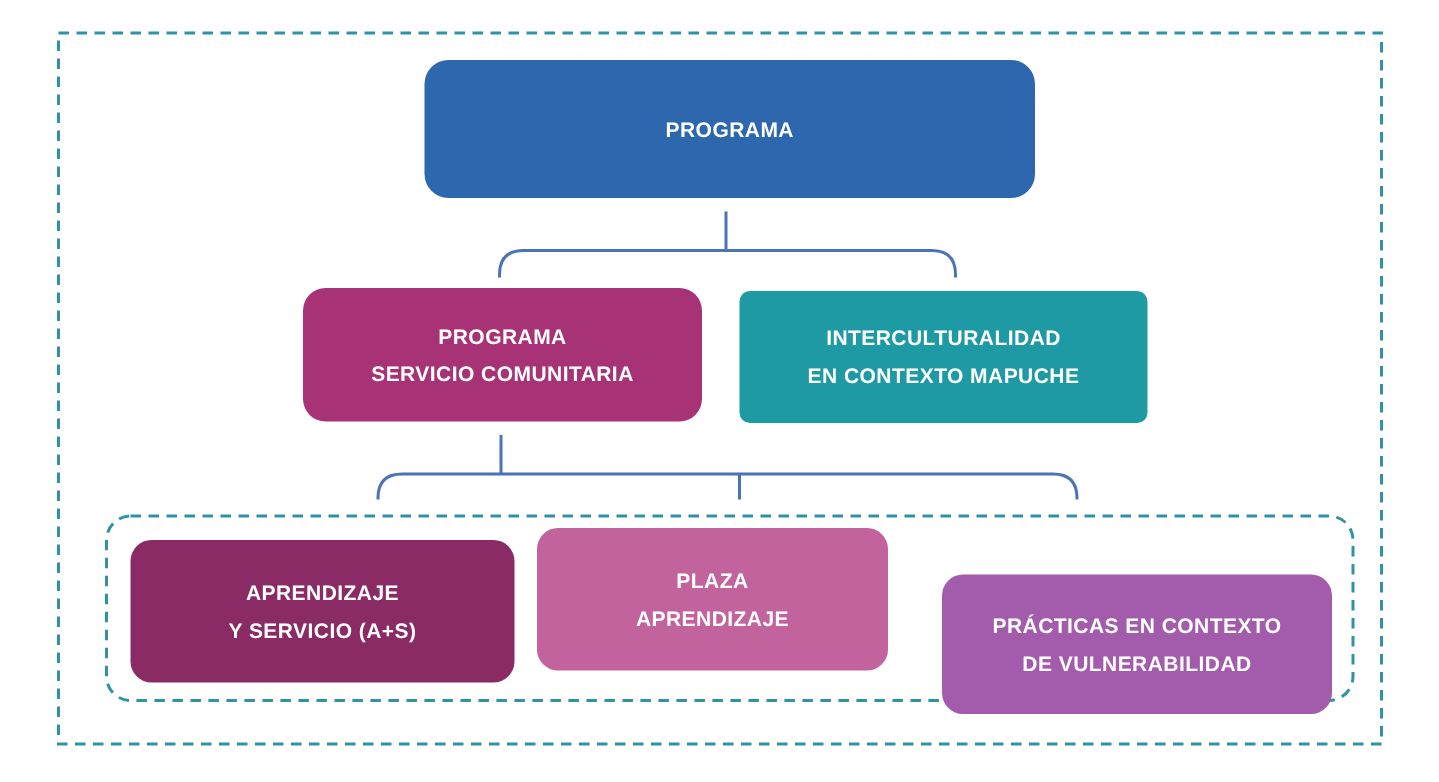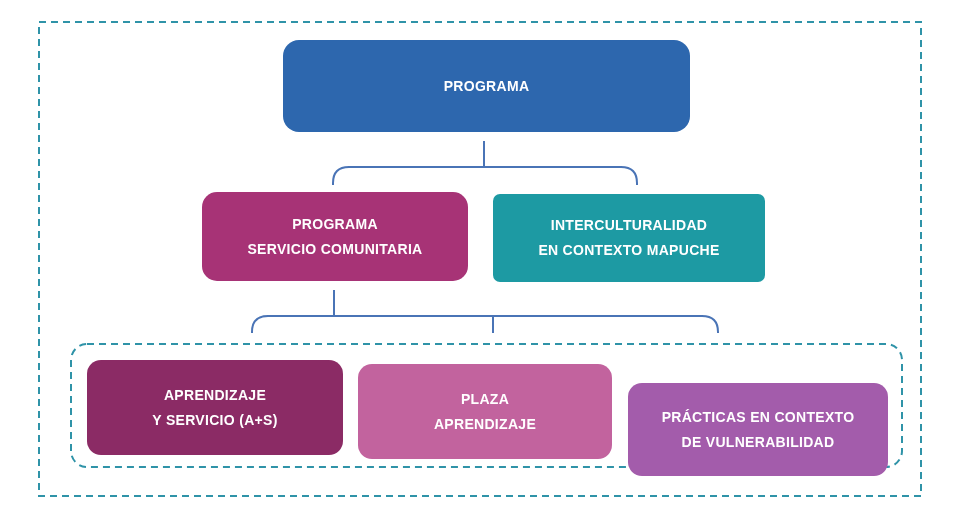--- a/index.html
+++ b/index.html
@@ -48,21 +48,21 @@
   }
   .node-intercultural {
     left: 493px; top: 194px; width: 272px; height: 88px;
     background: #1d9aa3; border-radius: 7px; text-align: center;
   }
   .node-aprendizaje {
     left: 87px; top: 360px; width: 256px; height: 95px;
     background: #8b2b65; border-radius: 14px;
   }
   .node-plaza {
-    left: 358px; top: 364px; width: 254px; height: 95px;
+    left: 358px; top: 352px; width: 234px; height: 95px;
     background: #c2639e; border-radius: 14px; justify-content: center;
   }
   .node-practicas {
     left: 628px; top: 361px; width: 260px; height: 93px;
     background: #a35cab; border-radius: 14px; margin-top: 22px;
   }
 </style>
 </head>
 <body>
 

